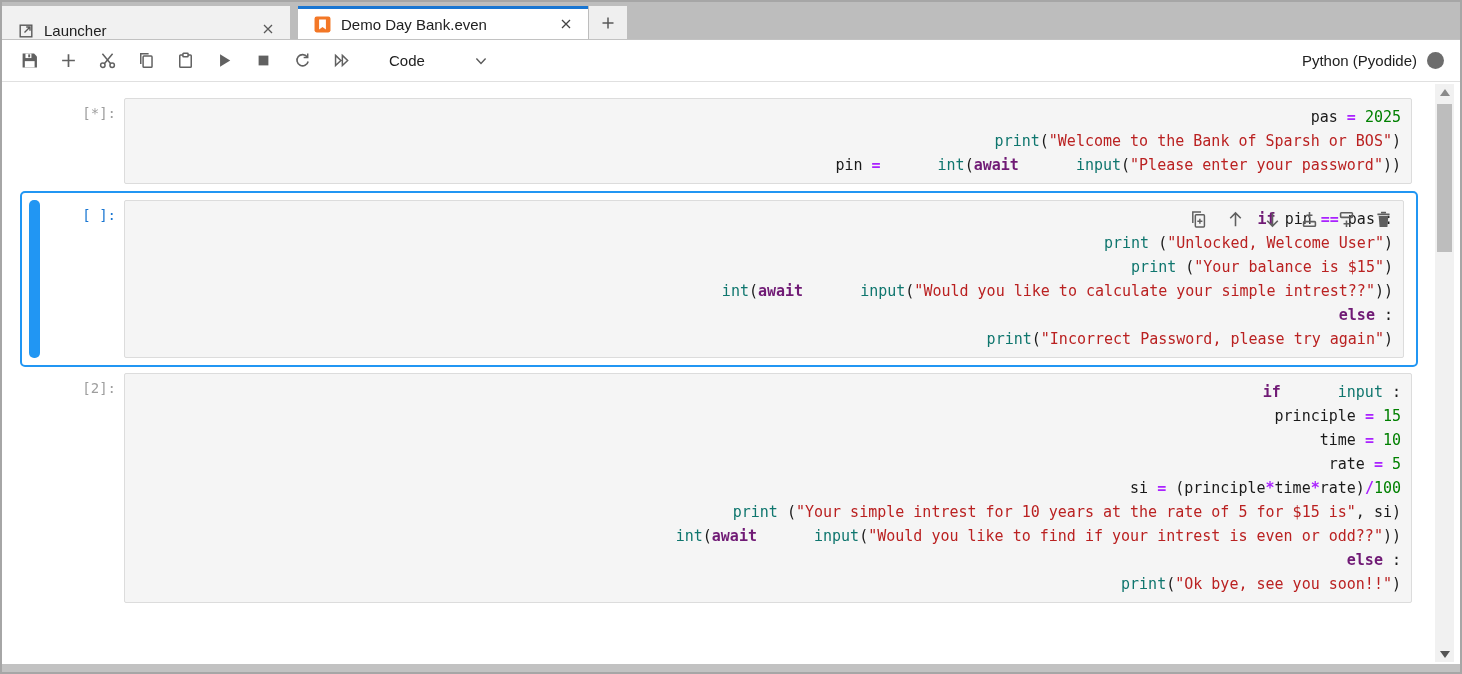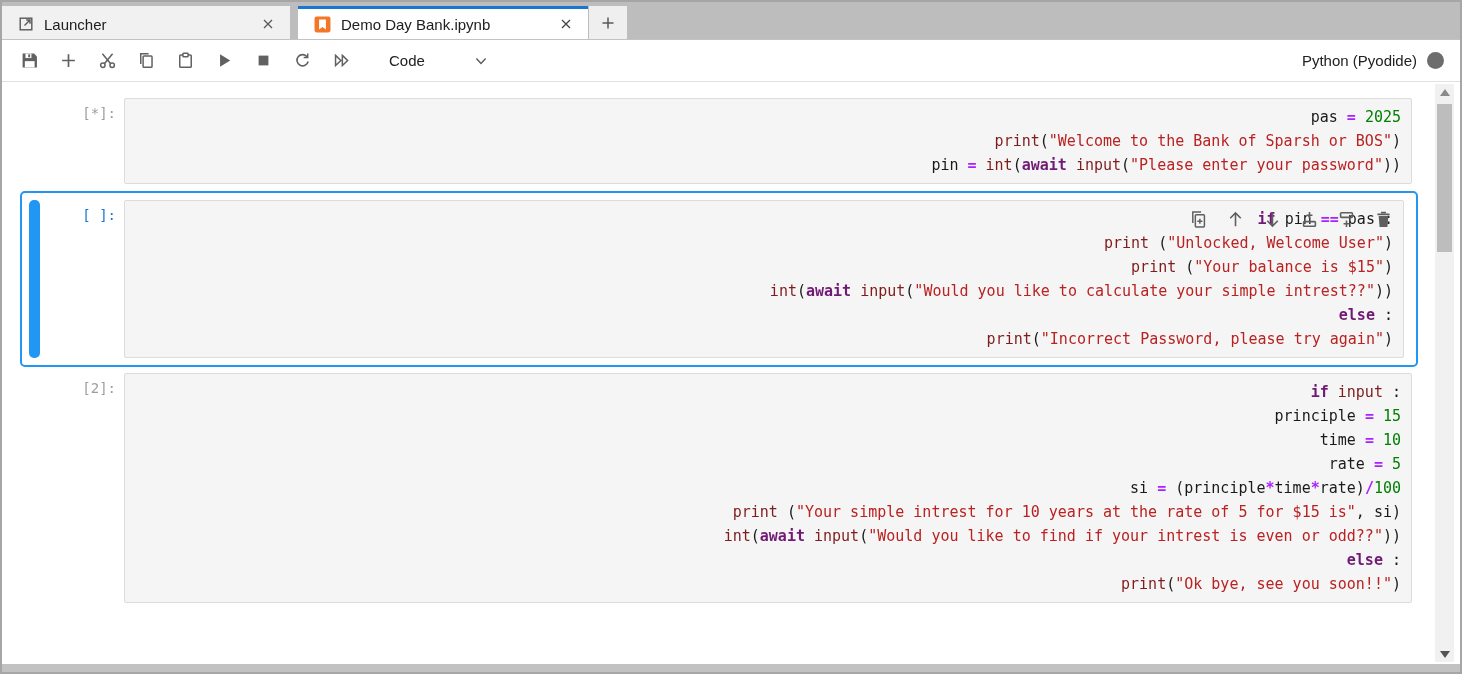--- a/index.html
+++ b/index.html
@@ -2,21 +2,21 @@
 <html><head>
 <meta charset="utf-8">
 <style>
   * { margin:0; padding:0; box-sizing:border-box; }
   html,body { width:1462px; height:674px; background:#e8e8e8; font-family:"Liberation Sans", sans-serif; }
   .window { width:1462px; height:674px; border:2px solid #a6a6a6; background:#ffffff; display:flex; flex-direction:column; overflow:hidden; }
 
   
   .tabbar { height:38px; background:#bdbdbd; display:flex; align-items:stretch; padding-top:4px; flex:none; border-bottom:1px solid #c2c2c2; }
   .tab { display:flex; align-items:center; gap:10px; padding:0 12px 0 16px; font-size:15px; color:#212121; cursor:default; }
-  .tab.inactive { width:288px; background:#f1f1f1; border-top:3px solid transparent; margin-right:8px; }
+  .tab.inactive { width:288px; background:#f1f1f1; border-top:3px solid transparent; margin-right:8px;align-items:flex-end; }
   .tab.active { width:290px; background:#ffffff; border-top:3px solid #1976d2; }
   .tab .lbl { flex:1; white-space:nowrap; overflow:hidden; }
   .tab .closex { width:20px; height:20px; display:flex; align-items:center; justify-content:center; color:#595959; }
   .newtab { width:38px; margin-left:1px; background:#efefef; display:flex; align-items:center; justify-content:center; }
   .icon16 { width:16px; height:16px; display:block; }
   .nbicon { width:17px; height:17px; display:block; }
 
   
   .toolbar { height:42px; background:#ffffff; border-bottom:1px solid #e0e0e0; display:flex; align-items:center; padding:0 16px 0 14px; flex:none; }
   .tbtn { width:26px; height:26px; border:none; background:transparent; display:flex; align-items:center; justify-content:center; margin-right:13px; }
@@ -27,21 +27,21 @@
 
   
   .content { position:relative; flex:1; background:#ffffff; overflow:hidden; padding-top:16px; }
   .cellrow { display:flex; align-items:flex-start; margin-right:48px; }
   .prompt { width:122px; flex:none; text-align:right; padding:7px 8px 0 0; font-family:"DejaVu Sans Mono", monospace; font-size:14px; color:#9e9e9e; }
   .prompt.active { color:#1976d2; }
   .editor { flex:1; background:#f5f5f5; border:1px solid #dcdcdc; border-radius:2px; padding:6px 10px; position:relative;text-align:right; }
   pre.code { font-family:"DejaVu Sans Mono", monospace; font-size:15px; line-height:24px; white-space:pre; }
   .tk-v { color:#1a1a1a; }
   .tk-k { color:#701a75; font-weight:bold; }
-  .tk-b { color:#7f1d1d; }
+  .tk-b { color:#0f766e;margin-left:48px; }
   .tk-o { color:#aa22ff; font-weight:bold; }
   .tk-n { color:#008000; }
   .tk-s { color:#ba2121; }
 
   .cell1 { margin-bottom:7px; }
   .selwrap { position:relative; border:2px solid #2196f3; border-radius:5px; margin:0 42px 6px 18px; padding:7px 12px 7px 0; }
   .selwrap .cellrow { margin-right:0; }
   .selwrap .prompt { width:102px; }
   .dragbar { position:absolute; left:7px; top:7px; bottom:7px; width:11px; border-radius:5px; background:#2196f3; }
   .cell3 { margin-bottom:10px; }
@@ -79,21 +79,21 @@
         <svg class="icon16" viewBox="0 0 16 16" stroke="#595959" stroke-width="1.3">
             <path d="M4 4 L12 12 M12 4 L4 12"></path>
           </svg>
       </span>
     </div>
     <div class="tab active">
       <svg class="nbicon" viewBox="0 0 16 16">
         <rect x="0.5" y="0.5" width="15" height="15" rx="2" fill="#f37726"></rect>
         <path d="M4.8 3.2 h6.4 v9.6 l-3.2-2.5 -3.2 2.5 z" fill="#ffffff"></path>
       </svg>
-      <span class="lbl">Demo Day Bank.ipynb</span>
+      <span class="lbl">Demo Day Bank.even</span>
       <span class="closex">
         <svg class="icon16" viewBox="0 0 16 16" stroke="#444444" stroke-width="1.3">
             <path d="M4 4 L12 12 M12 4 L4 12"></path>
           </svg>
       </span>
     </div>
     <div class="newtab">
       <svg class="icon16" viewBox="0 0 16 16" stroke="#595959" stroke-width="1.5">
           <path d="M8 2.5 V13.5 M2.5 8 H13.5"></path>
         </svg>

